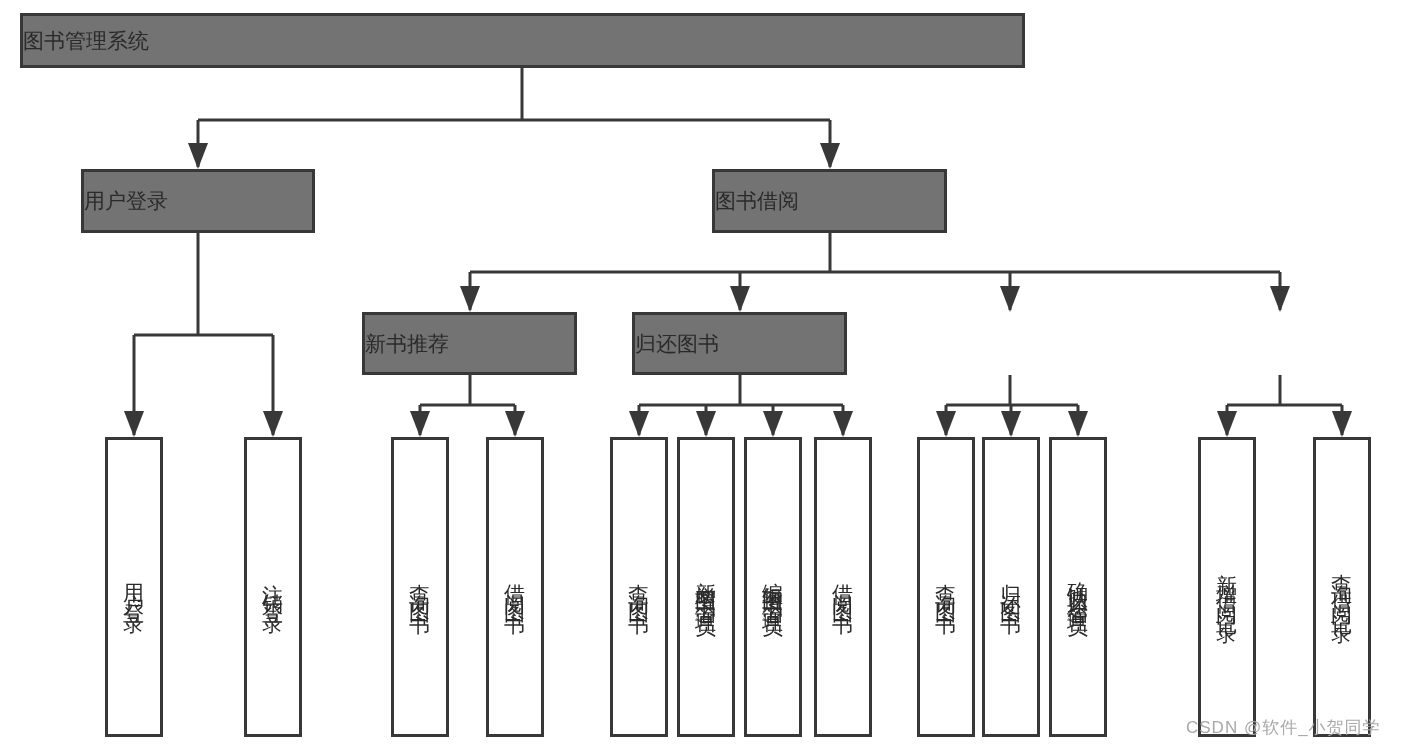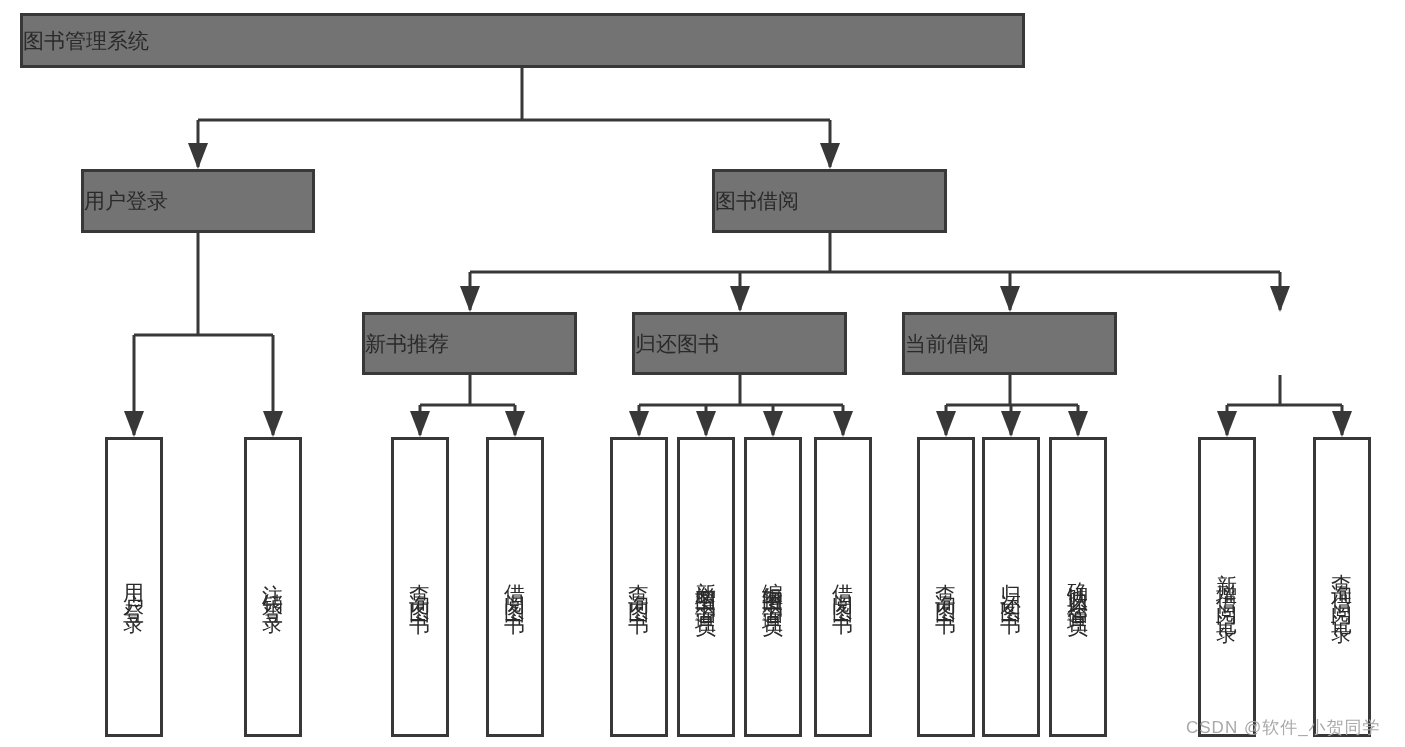--- a/index.html
+++ b/index.html
@@ -135,23 +135,20 @@
   <div class="node node-l2 mgmt">
     <span>图书借阅</span>
   </div>
 
   <div class="node node-l3" style="left:362px">
     <span>新书推荐</span>
   </div>
   <div class="node node-l3" style="left:632px">
     <span>归还图书</span>
   </div>
-  <div class="node node-l3" style="left:902px">
-    <span>当前借阅</span>
-  </div>
 
   <div class="leaf" style="left:105px">
     <span class="vtext">用户登录</span>
   </div>
   <div class="leaf" style="left:244px">
     <span class="vtext">注销登录</span>
   </div>
 
   <div class="leaf" style="left:391px">
     <span class="vtext">查询图书</span>

